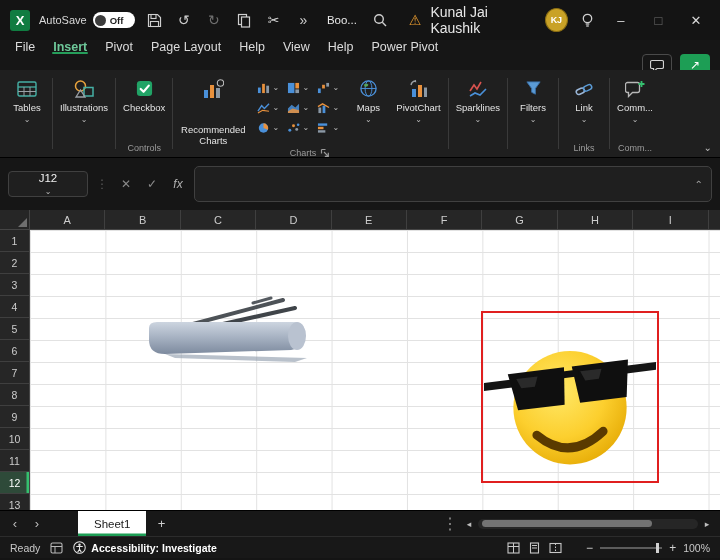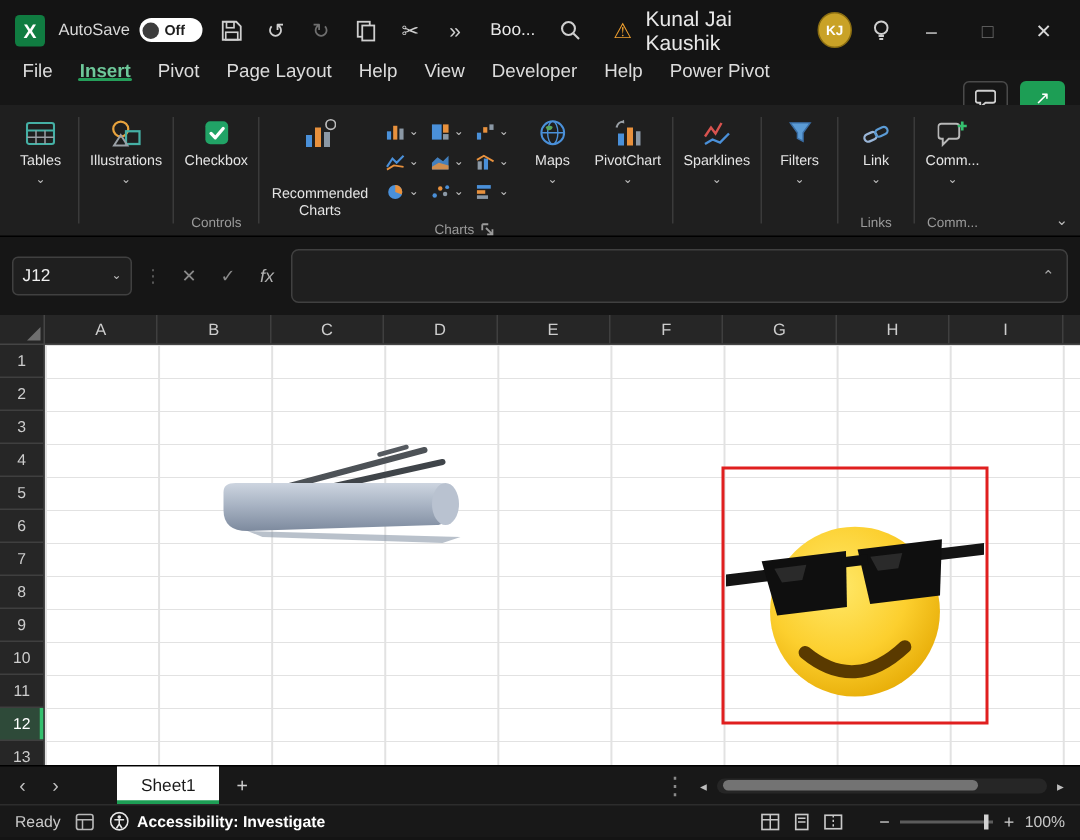--- a/index.html
+++ b/index.html
@@ -60,21 +60,21 @@
     padding:5px 2px 0; }
   .mini { display:flex; align-items:center; justify-content:center; gap:2px; }
   .launcher { width:11px; height:11px; }
   .ribbon-collapse { position:absolute; right:8px; bottom:4px; color:#bdbdbd; font-size:10px; }
 
   
   .formulabar { height:52px; background:#161616; display:flex; align-items:center;
     padding:8px 8px 8px 8px; gap:6px; }
   .namebox { width:80px; height:26px; background:#1f1f1f; border:1px solid #404040;
     border-radius:4px; display:flex; align-items:center; padding:0 6px; color:#f0f0f0;
-    font-size:11.5px; }
+    font-size:11.5px;flex-direction:column; }
   .namebox .nv { flex:1; }
   .fb-sep { color:#5c5c5c; font-size:12px; padding:0 2px; }
   .fb-btn { color:#8a8a8a; font-size:12px; width:20px; text-align:center; }
   .fb-fx { font-style:italic; color:#b0b0b0; font-size:12px; }
   .formula-input { flex:1; height:36px; background:#1f1f1f; border:1px solid #404040;
     border-radius:5px; display:flex; align-items:center; padding:0 8px; color:#eee; font-size:11.5px; }
   .formula-input .fv { flex:1; }
   .fb-expand { color:#a8a8a8; font-size:10px; }
 
   
@@ -181,21 +181,20 @@
 </div>
 
 <div class="menubar">
   <div class="menu-tabs" id="menu-tabs">
       <div class="mtab">File</div>
       <div class="mtab active">Insert</div>
       <div class="mtab">Pivot</div>
       <div class="mtab">Page Layout</div>
       <div class="mtab">Help</div>
       <div class="mtab">View</div>
-      <div class="mtab">Developer</div>
       <div class="mtab">Help</div>
       <div class="mtab">Power Pivot</div>
     </div>
   <div class="menu-right">
     <span class="comment-btn">
       <svg width="14" height="13" viewBox="0 0 14 13">
           <path d="M2 1.5 h10 a1.5 1.5 0 0 1 1.5 1.5 v5 a1.5 1.5 0 0 1 -1.5 1.5 h-5 l-3.5 3 v-3 h-1.5 a1.5 1.5 0 0 1 -1.5 -1.5 v-5 a1.5 1.5 0 0 1 1.5 -1.5 z" fill="none" stroke="#cfcfcf" stroke-width="1.2"></path>
         </svg>
     </span>
     <span class="share-btn">↗</span>

